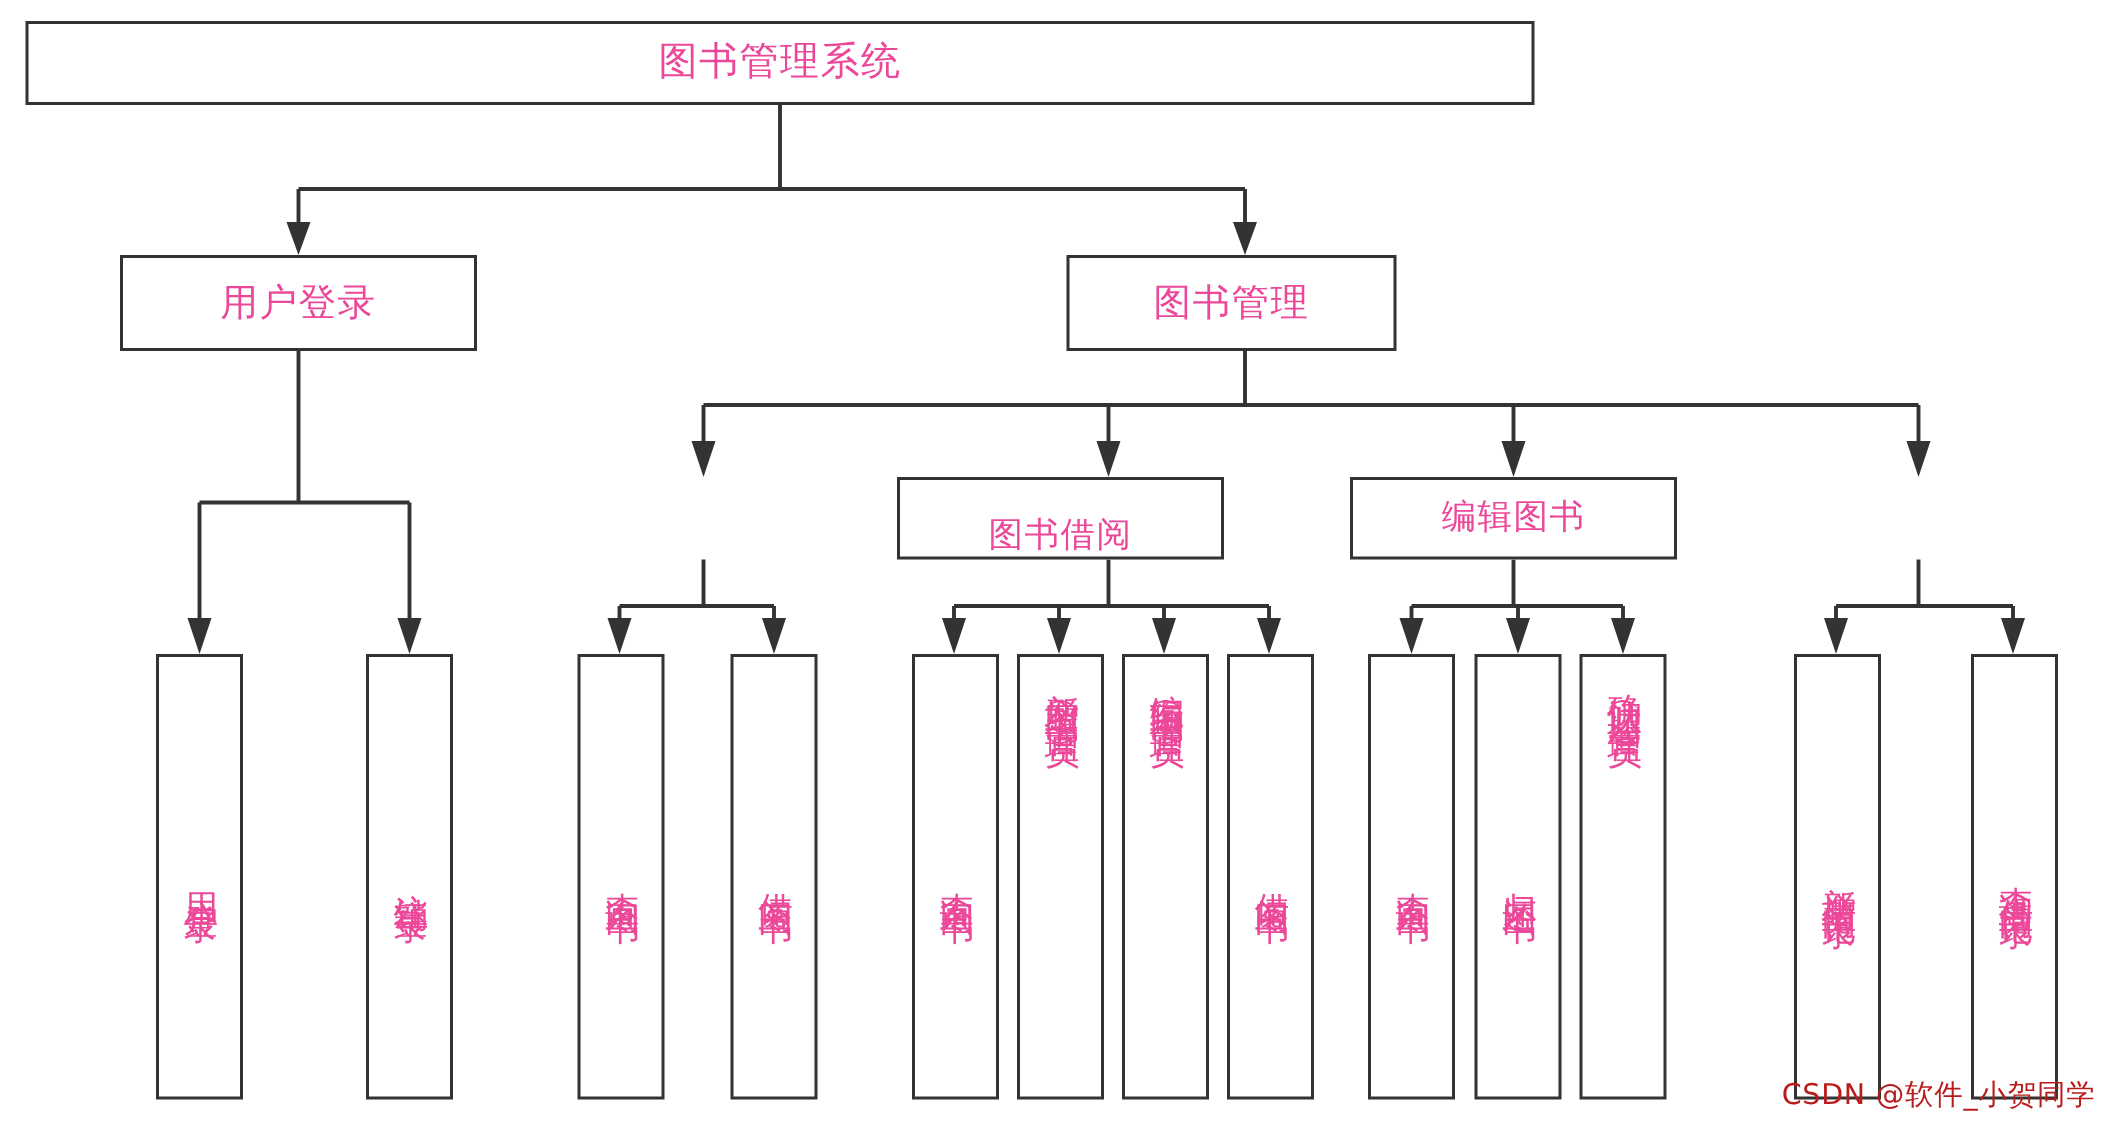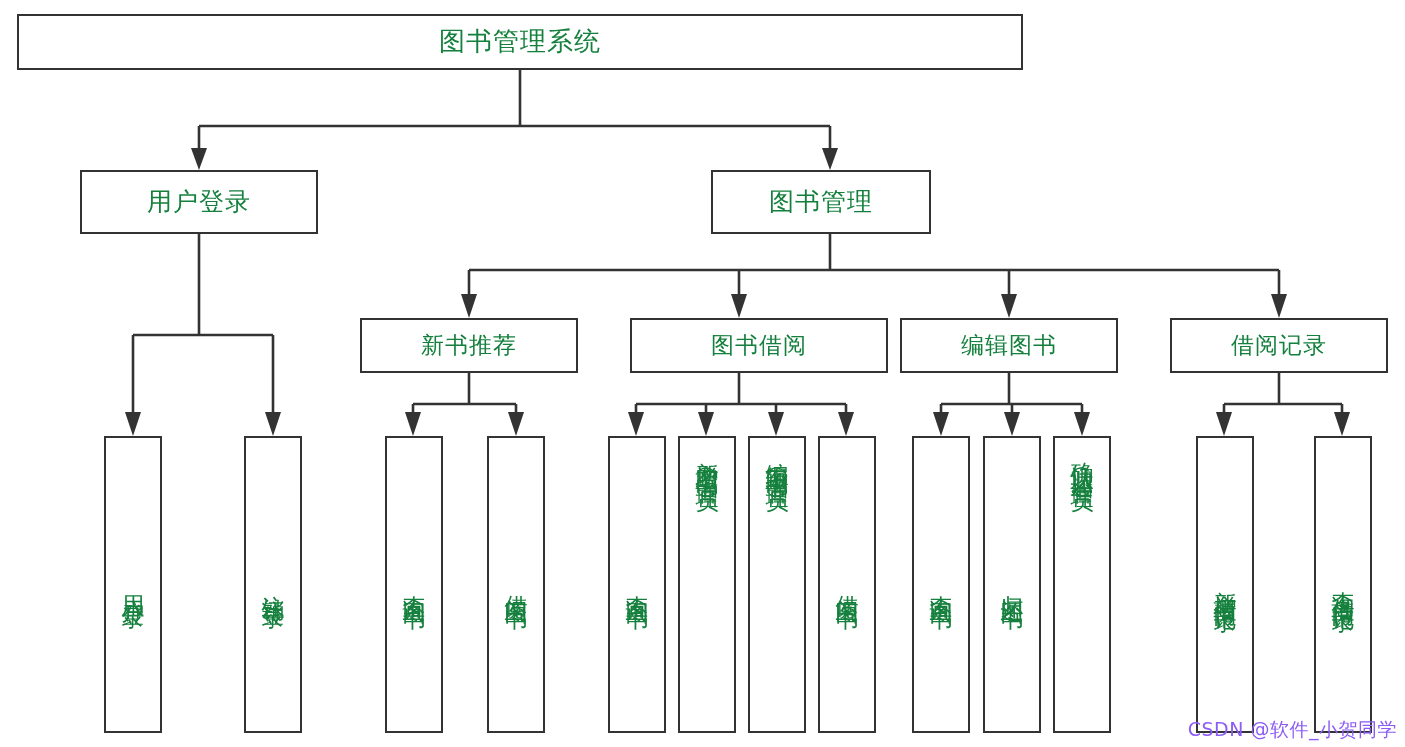--- a/index.html
+++ b/index.html
@@ -35,21 +35,21 @@
     position:absolute;
     box-sizing:border-box;
     background:#ffffff;
     border:2.6px solid #333333;
     display:flex;
     align-items:center;
     justify-content:center;
     z-index:2;
   }
   .node .label{
-    color:#15803d;
+    color:#ec4899;
     line-height:1.12;
     white-space:pre;
     text-align:center;
   }
   
   .node.h .label{
     font-size:25px;
     letter-spacing:1px;
   }
   .node.root .label{ font-size:26px; }
@@ -69,21 +69,21 @@
     margin:0 auto;
   }
   .node.v.mid{ align-items:center; padding-top:0; }
 
   
   #watermark{
     position:absolute;
     right:8px;
     bottom:4px;
     font-size:19px;
-    color:#8b5cf6;
+    color:#b91c1c;
     letter-spacing:.5px;
     z-index:3;
     white-space:nowrap;
   }
 </style>
 </head>
 <body>
 
 <div id="canvas">
 
@@ -156,35 +156,29 @@
   </div>
 
   <div class="node h" style="left:80px; top:170px; width:238px; height:64px;">
     <span class="label">用户登录</span>
   </div>
 
   <div class="node h" style="left:711px; top:170px; width:220px; height:64px;">
     <span class="label">图书管理</span>
   </div>
 
-  <div class="node h tier3" style="left:360px; top:318px; width:218px; height:55px;">
-    <span class="label">新书推荐</span>
-  </div>
-
-  <div class="node h tier3" style="left:630px; top:318px; width:258px; height:55px;">
+
+  <div class="node h tier3" style="left:598px; top:318px; width:218px; height:55px;align-items:flex-end;">
     <span class="label">图书借阅</span>
   </div>
 
   <div class="node h tier3" style="left:900px; top:318px; width:218px; height:55px;">
     <span class="label">编辑图书</span>
   </div>
 
-  <div class="node h tier3" style="left:1170px; top:318px; width:218px; height:55px;">
-    <span class="label">借阅记录</span>
-  </div>
 
   <div class="node v mid" style="left:104px; top:436px; width:58px; height:297px;">
     <span class="label">用户登录</span>
   </div>
 
   <div class="node v mid" style="left:244px; top:436px; width:58px; height:297px;">
     <span class="label">注销登录</span>
   </div>
 
   <div class="node v mid" style="left:385px; top:436px; width:58px; height:297px;">

